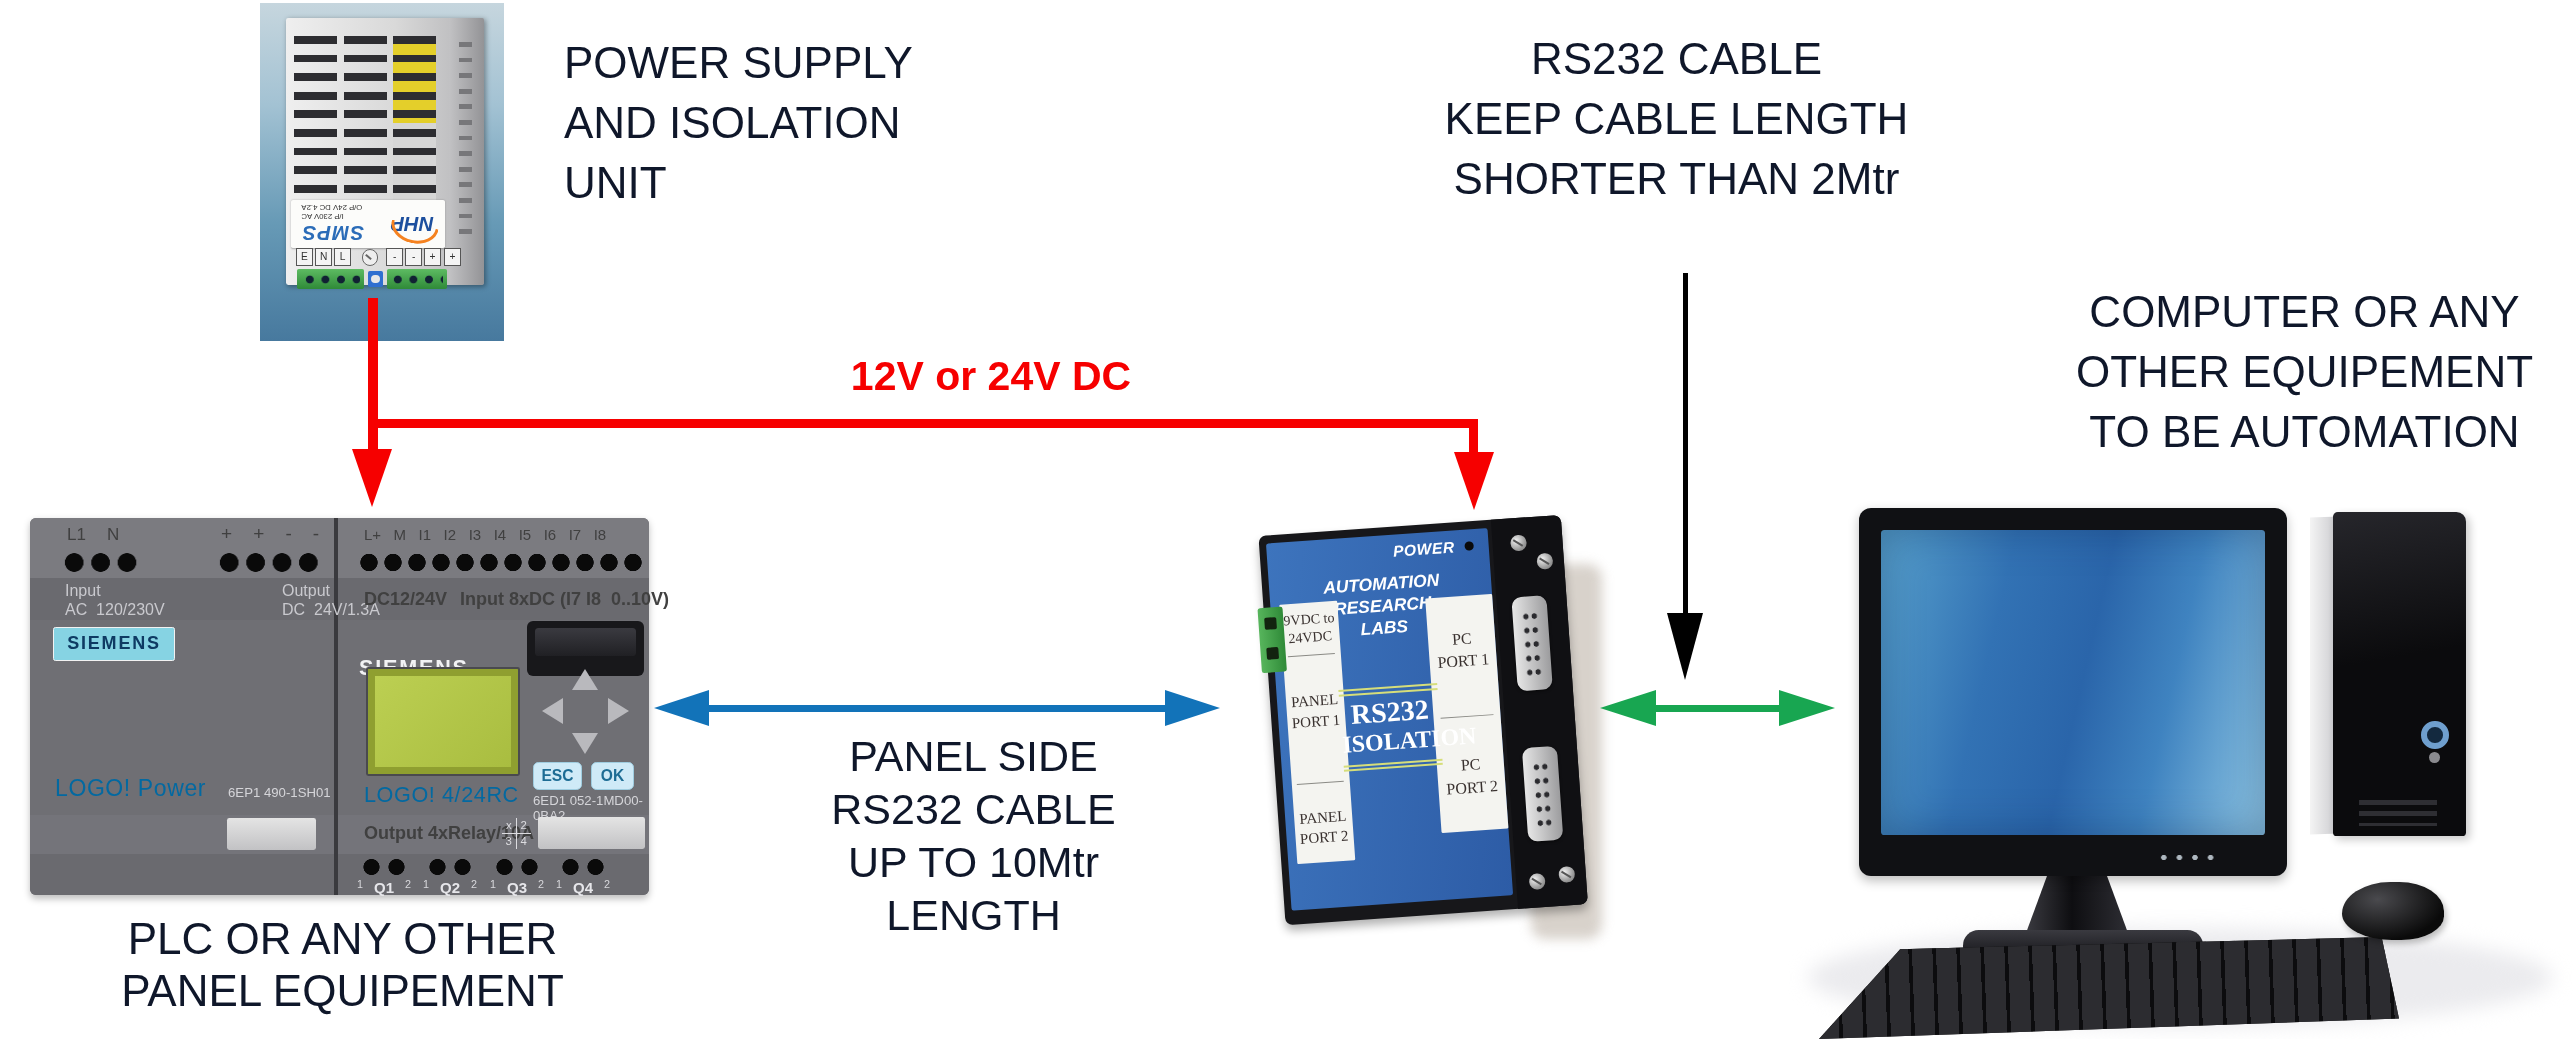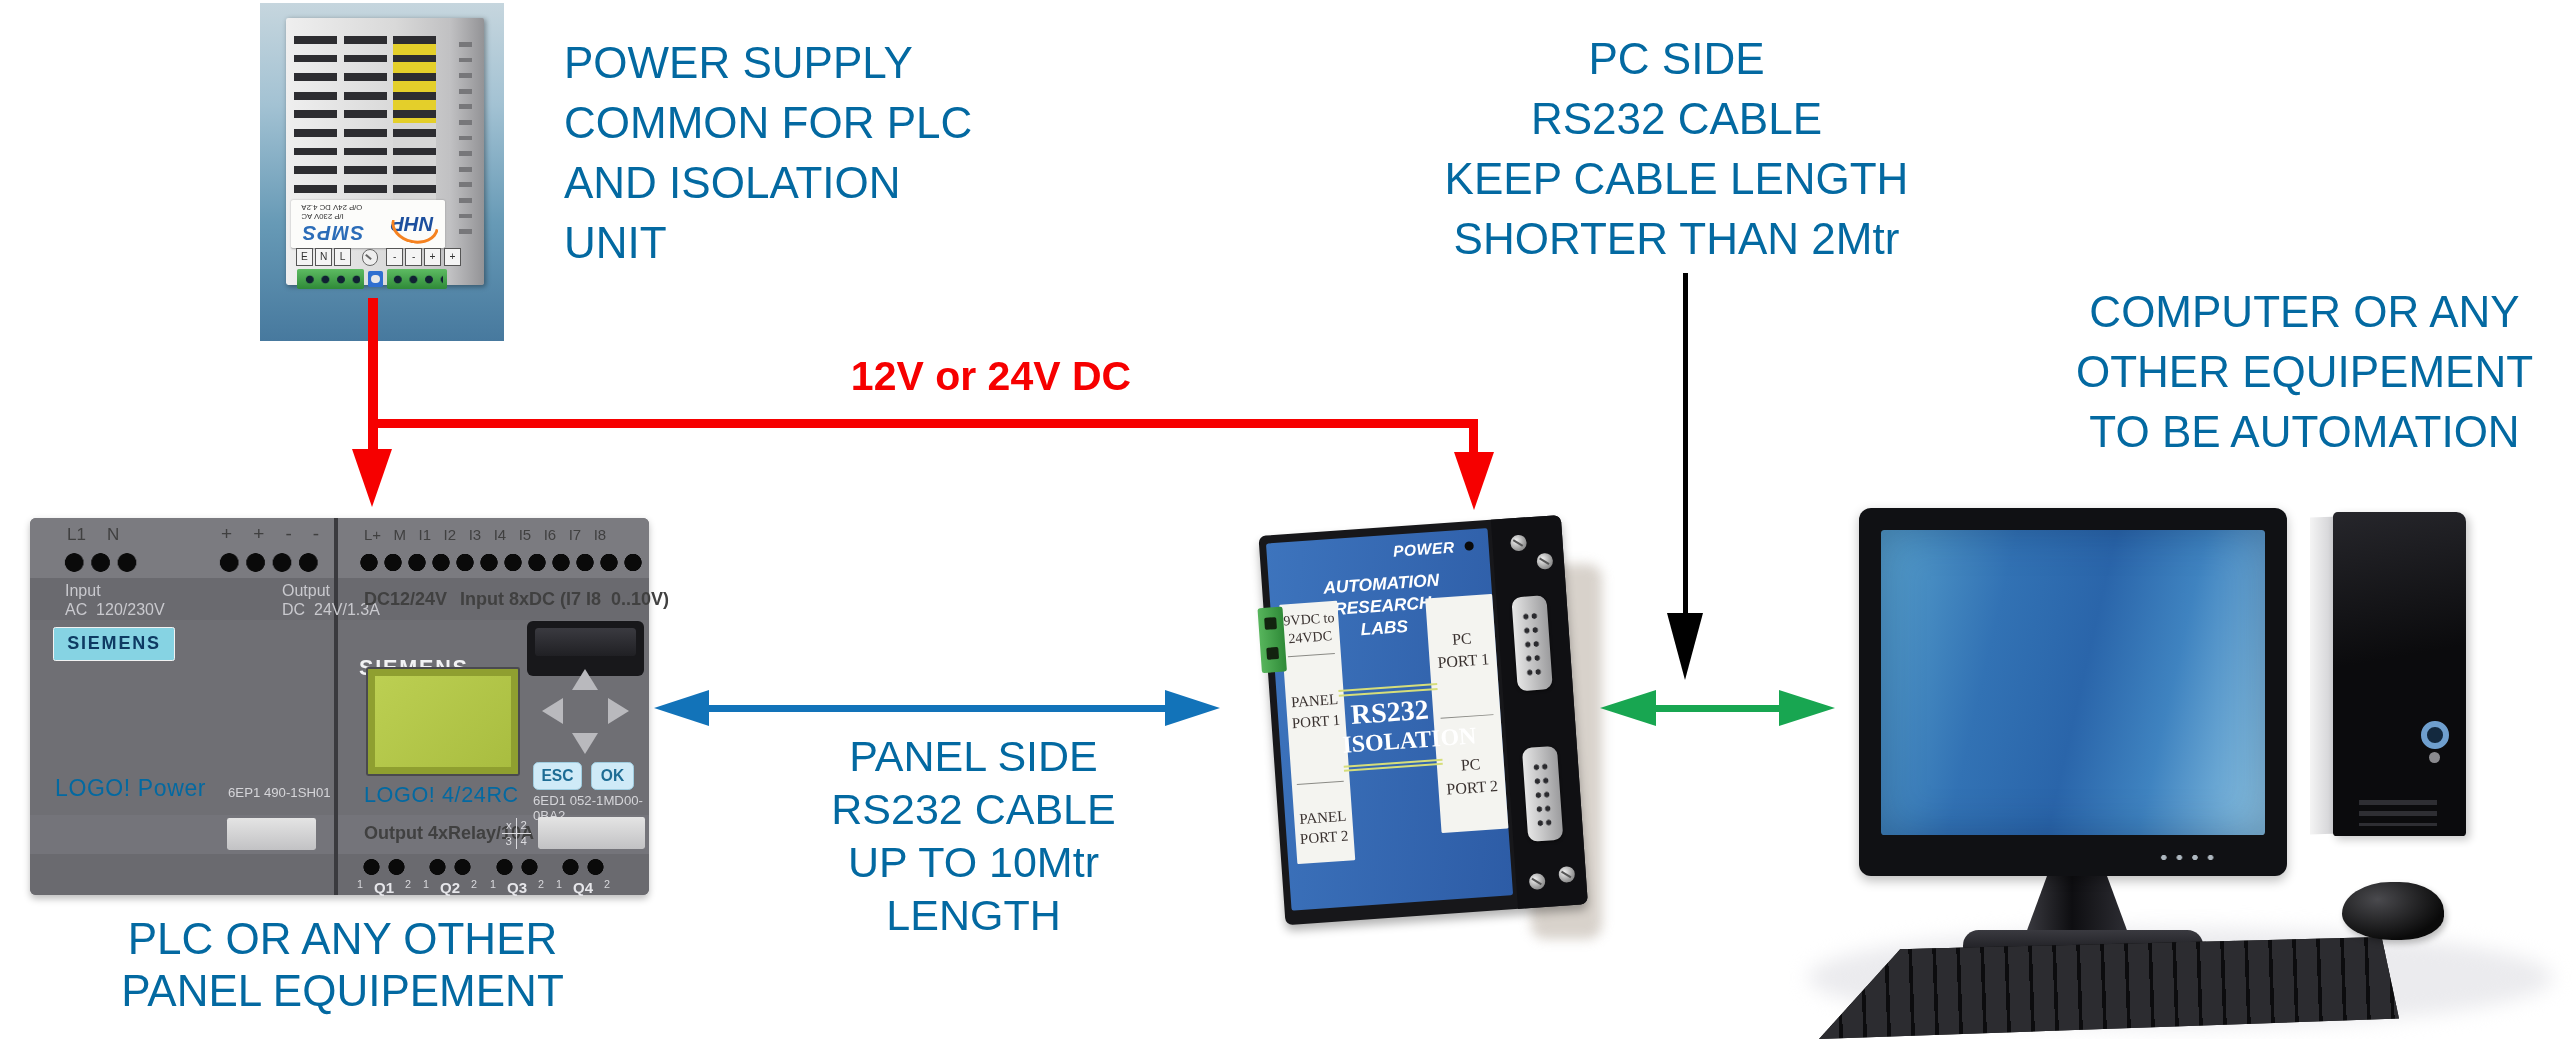--- a/index.html
+++ b/index.html
@@ -1,19 +1,19 @@
 <!DOCTYPE html>
 <html style="font-size:9.6px"><head>
 <meta charset="utf-8">
 <style>
   html,body{margin:0;padding:0;background:#fff;}
   #canvas{position:relative;width:2576px;height:1040px;background:#ffffff;overflow:hidden;
           font-family:"Liberation Sans",sans-serif;}
   
-  .cap{position:absolute;color:#0369a1;font-size:44px;line-height:60px;text-align:center;white-space:nowrap;}
+  .cap{position:absolute;color:#0f172a;font-size:44px;line-height:60px;text-align:center;white-space:nowrap;}
   .cap.left{text-align:left;}
   .cap.tight{line-height:53px;font-size:43px;}
   .redlbl{position:absolute;color:#f60000;font-size:41px;font-weight:bold;text-align:center;white-space:nowrap;}
   
   .rline{position:absolute;background:#f60000;}
   .tri-down-red{position:absolute;width:0;height:0;border-left:20.4px solid transparent;border-right:20.4px solid transparent;border-top:58px solid #f60000;}
   .blkline{position:absolute;background:#000;}
   .tri-down-blk{position:absolute;width:0;height:0;border-left:18px solid transparent;border-right:18px solid transparent;border-top:67px solid #000;}
   .darrow{position:absolute;height:37px;}
   .da-bar{position:absolute;top:15px;height:7.2px;left:52px;right:52px;}
@@ -185,27 +185,25 @@
         <div class="trimpot"></div>
         <div class="gblock" style="left:90px;width:60px;">
             <div class="gdots" style="left:3.6px;width:53px;"></div>
           </div>
       </div>
     </div>
   </div>
 
   <div class="cap left" style="left:564px;top:33px;">
     <div>POWER SUPPLY</div>
-    <div>COMMON FOR PLC</div>
     <div>AND ISOLATION</div>
     <div>UNIT</div>
   </div>
 
   <div class="cap" style="left:1406px;top:29px;width:541px;">
-    <div>PC SIDE</div>
     <div>RS232 CABLE</div>
     <div>KEEP CABLE LENGTH</div>
     <div>SHORTER THAN 2Mtr</div>
   </div>
 
   <div class="cap" style="left:2037px;top:282px;width:535px;">
     <div>COMPUTER OR ANY</div>
     <div>OTHER EQUIPEMENT</div>
     <div>TO BE AUTOMATION</div>
   </div>

